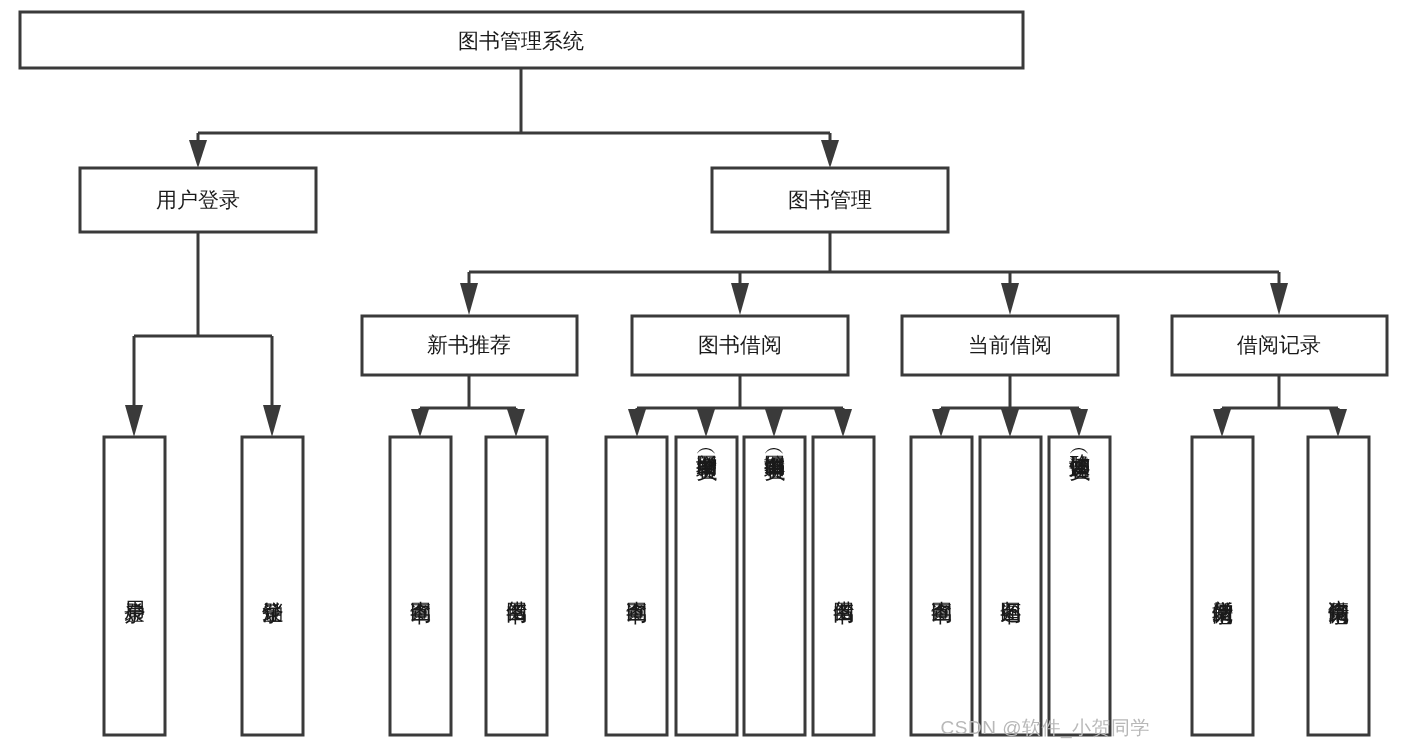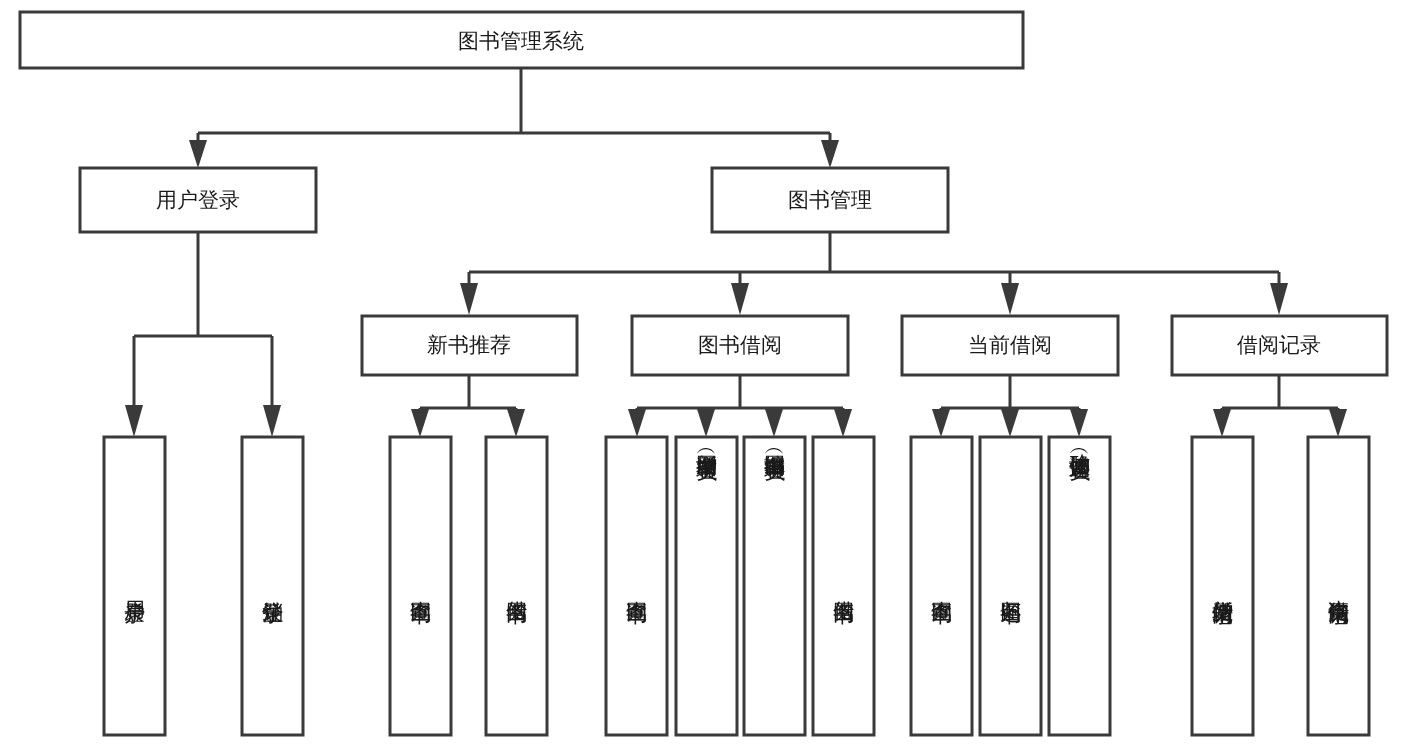--- a/index.html
+++ b/index.html
@@ -285,14 +285,15 @@
   </div>
 
   <div class="leaf-label-wrap" style="left:1192px; top:437px; width:61px; height:298px;">
     <span class="leaf-label">新增借阅记录</span>
   </div>
 
   <div class="leaf-label-wrap" style="left:1308px; top:437px; width:61px; height:298px;">
     <span class="leaf-label">查询借阅记录</span>
   </div>
 
+  <div class="watermark">CSDN @软件_小贺同学</div>
 
 </div>
 
 </body></html>

